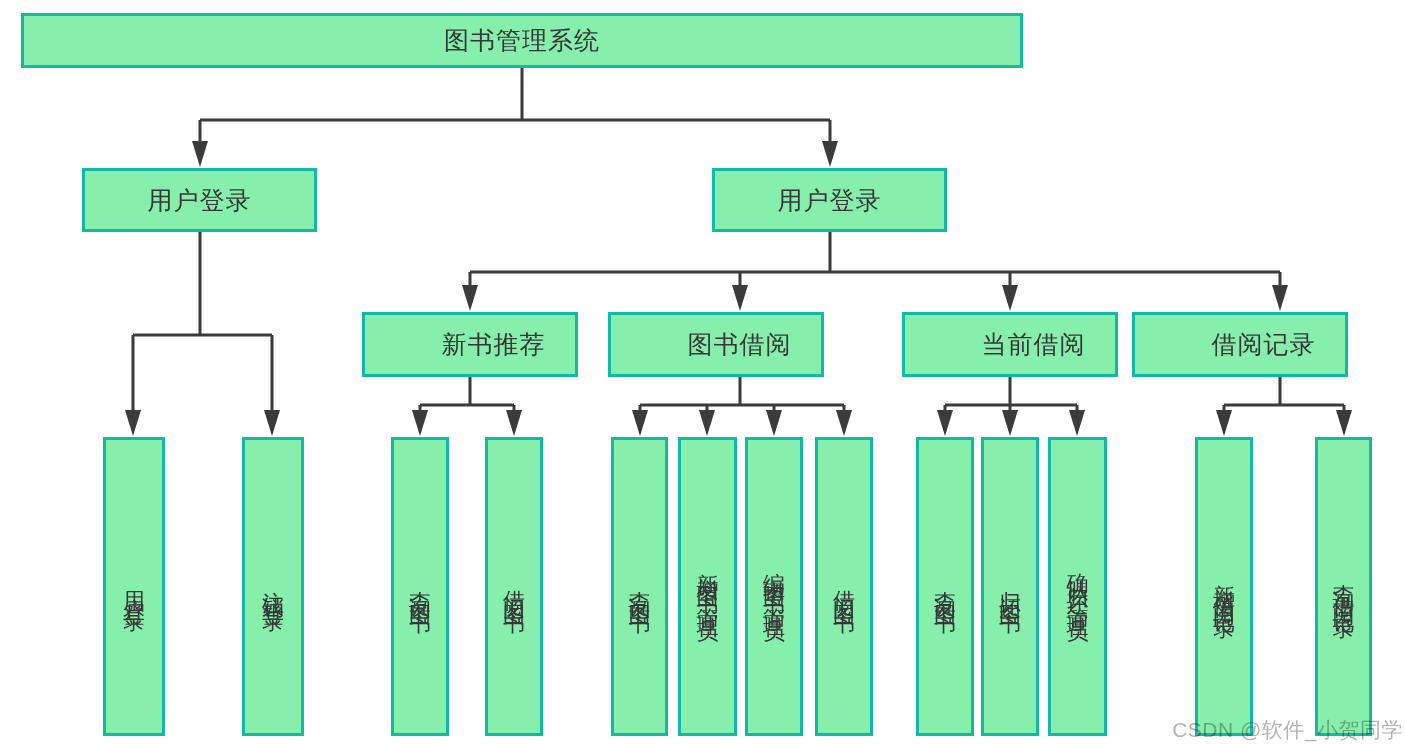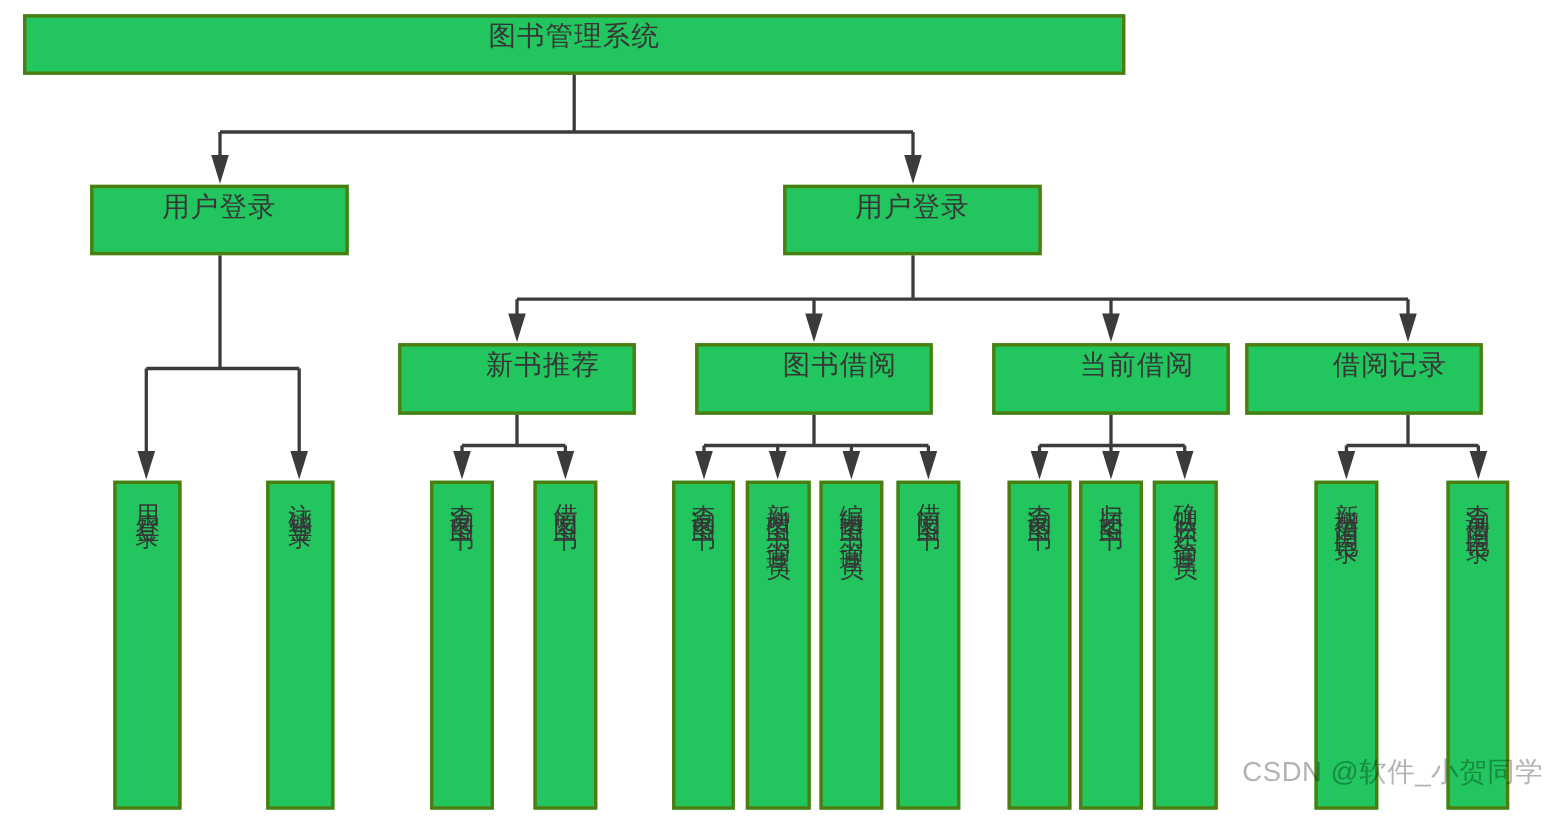--- a/index.html
+++ b/index.html
@@ -13,24 +13,25 @@
   }
   #connectors {
     position: absolute;
     left: 0; top: 0;
     width: 1405px; height: 747px;
     z-index: 1;
   }
   .node {
     position: absolute;
     box-sizing: border-box;
-    background: #22c55e;
-    border: 3px solid #4d7c0f;
+    background: #86efac;
+    border: 3px solid #14b8a6;
     color: #363636;
     display: flex;
+    align-items: center;
     justify-content: center;
     z-index: 2;
   }
   .h-label {
     font-size: 25px;
     letter-spacing: 1px;
     white-space: nowrap;
   }
   .box-root   { left: 21px;  top: 13px;  width: 1002px; height: 55px; }
   .box-l2     { top: 168px;  height: 64px; width: 235px; }
@@ -40,23 +41,23 @@
     writing-mode: vertical-rl;
     text-orientation: mixed;
     font-size: 22px;
     letter-spacing: 7px;
     line-height: 1.1;
     white-space: nowrap;
   }
   #watermark {
     position: absolute;
     right: 2px;
-    top: 685px;
+    top: 716px;
     z-index: 6;
-    font-size: 25px;
+    font-size: 21px;
     letter-spacing: 0.5px;
     color: #b3b3b3;
     mix-blend-mode: multiply;
     white-space: nowrap;
     text-align: right;
   }
 </style>
 </head>
 <body>
 
@@ -121,21 +122,21 @@
   <div class="node box-l2" style="left:82px">
     <span class="h-label">用户登录</span>
   </div>
   <div class="node box-l2" style="left:712px">
     <span class="h-label">用户登录</span>
   </div>
 
   <div class="node box-l3" style="left:362px">
     <span class="h-label">新书推荐</span>
   </div>
-  <div class="node box-l3" style="left:632px">
+  <div class="node box-l3" style="left:608px">
     <span class="h-label">图书借阅</span>
   </div>
   <div class="node box-l3" style="left:902px">
     <span class="h-label">当前借阅</span>
   </div>
   <div class="node box-l3" style="left:1132px">
     <span class="h-label">借阅记录</span>
   </div>
 
   <div class="node leaf" style="left:103px;width:62px">

